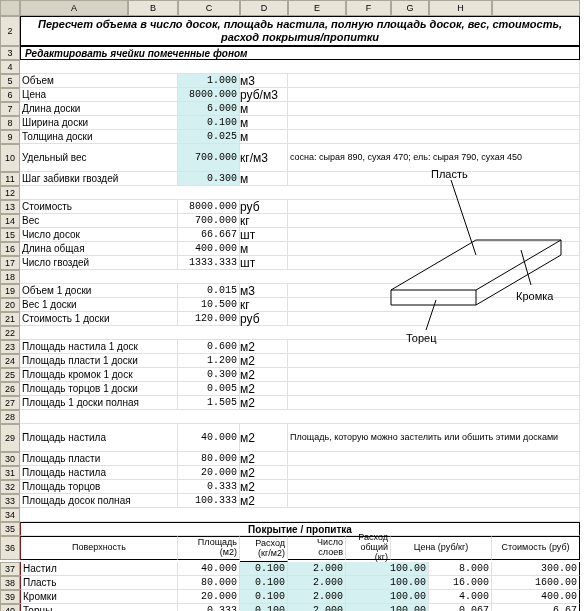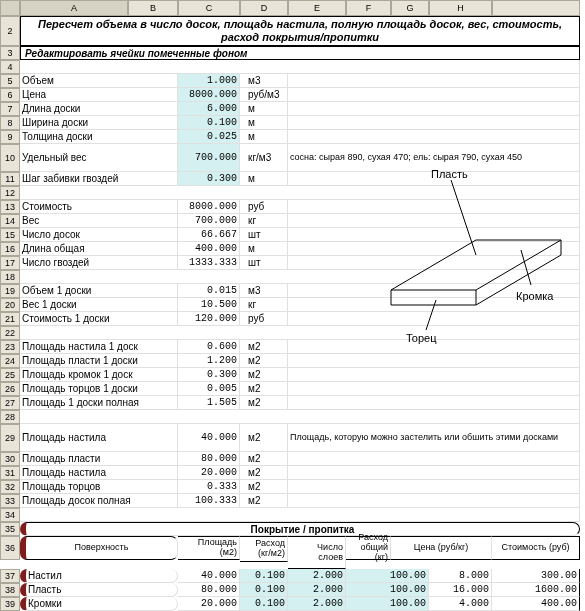--- a/index.html
+++ b/index.html
@@ -55,25 +55,25 @@
   }
   .subtitle {
     font-weight: bold;
     font-style: italic;
     border: 1px solid #000;
     padding-left: 4px;
   }
   .label { font-size: 10px; }
   .val { justify-content: flex-end; font-family: 'Courier New', monospace; font-size: 10px; padding-left: 31px; }
   .editable { background: #d4f0f0; }
-  .unit { font-size: 10px; padding-left: 8px; }
+  .unit { font-size: 12px; padding-left: 0; }
   .note { font-size: 9px; white-space: normal; line-height: 1.1; }
   .bordT { border-top: 1px solid #000; }
   .bordB { border-bottom: 1px solid #000; }
-  .bordL { border-left: 6px solid #7f1d1d; border-radius: 7px; }
+  .bordL { border-left: 1px solid #7f1d1d; }
   .bordR { border-right: 1px solid #000; }
   .bold { font-weight: bold; }
   .center { justify-content: center; text-align: center; }
   .diagram {
     position: absolute;
     left: 336px;
     top: 170px;
     width: 230px;
     height: 190px;
   }
@@ -235,21 +235,21 @@
     <div class="cell unit">м2</div>
     <div class="cell" style="grid-column: span 5"></div>
     <div class="rowhead" style="">34</div>
     <div class="cell" style="grid-column: span 9"></div>
     <div class="rowhead" style="">35</div>
     <div class="cell bold center bordT bordL bordR" style="grid-column: span 9">Покрытие / пропитка</div>
     <div class="rowhead" style="height:24px">36</div>
     <div class="cell tablehead bordL bordB bordT" style="grid-column: span 2;height:24px">Поверхность</div>
     <div class="cell tablehead bordB bordT" style="height:24px">Площадь (м2)</div>
     <div class="cell tablehead bordB bordT" style="height:26px">Расход (кг/м2)</div>
-    <div class="cell tablehead bordB bordT" style="height:33px">Число слоев</div>
+    <div class="cell tablehead bordB bordT" style="height:24px">Число слоев</div>
     <div class="cell tablehead bordB bordT" style="height:24px">Расход общий (кг)</div>
     <div class="cell tablehead bordB bordT" style="grid-column: span 2;height:24px">Цена (руб/кг)</div>
     <div class="cell tablehead bordB bordR bordT" style="height:24px">Стоимость (руб)</div>
     <div class="rowhead" style="">37</div>
     <div class="cell label bordL" style="grid-column: span 2">Настил</div>
     <div class="cell val">40.000</div>
     <div class="cell val editable">0.100</div>
     <div class="cell val editable">2.000</div>
     <div class="cell val editable" style="grid-column: span 2">100.00</div>
     <div class="cell val">8.000</div>

